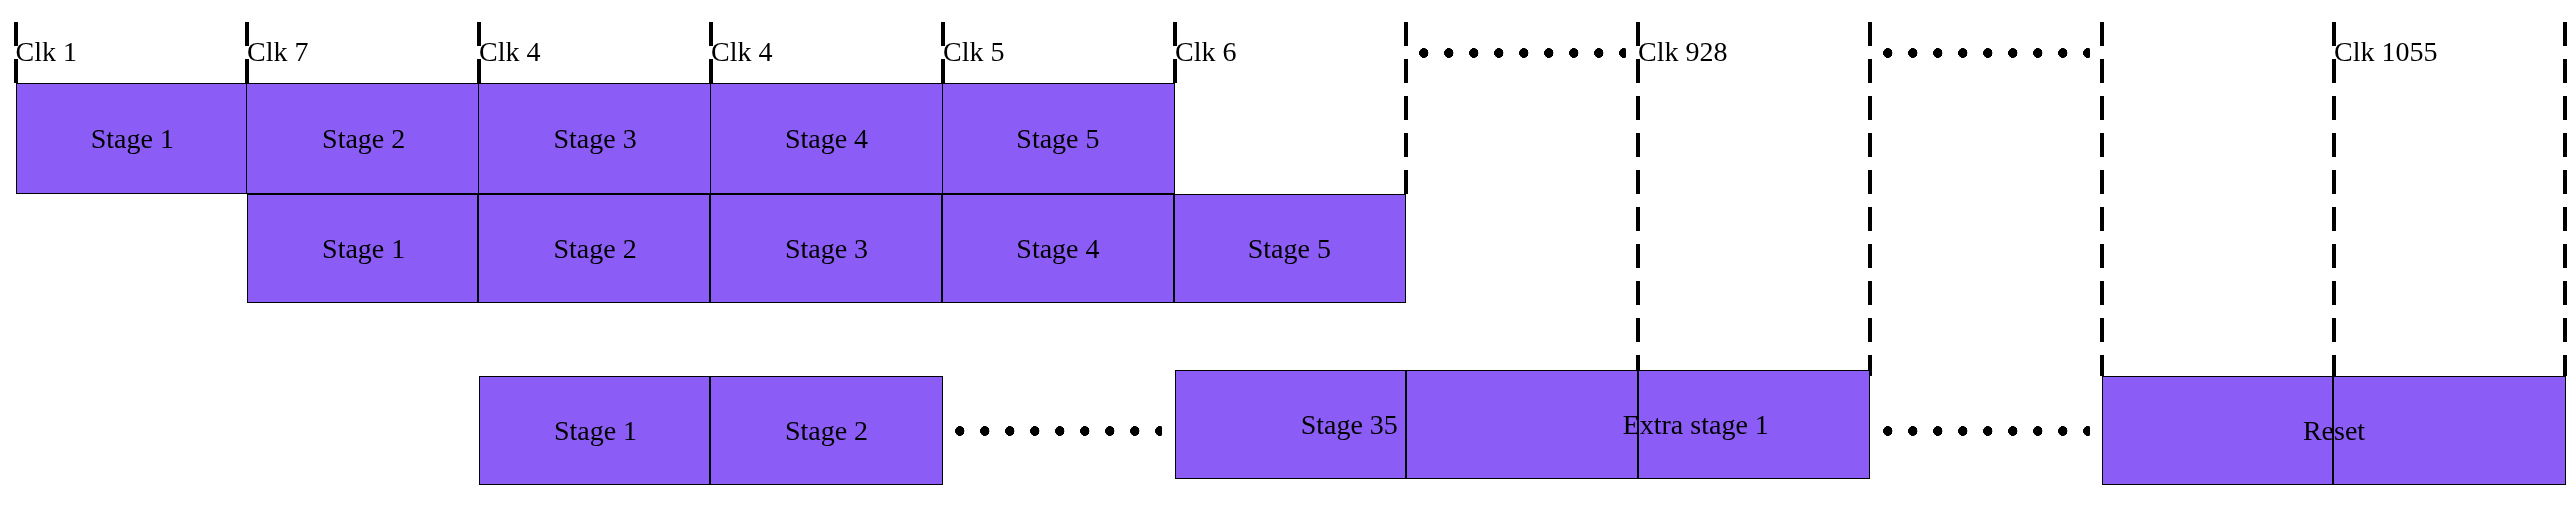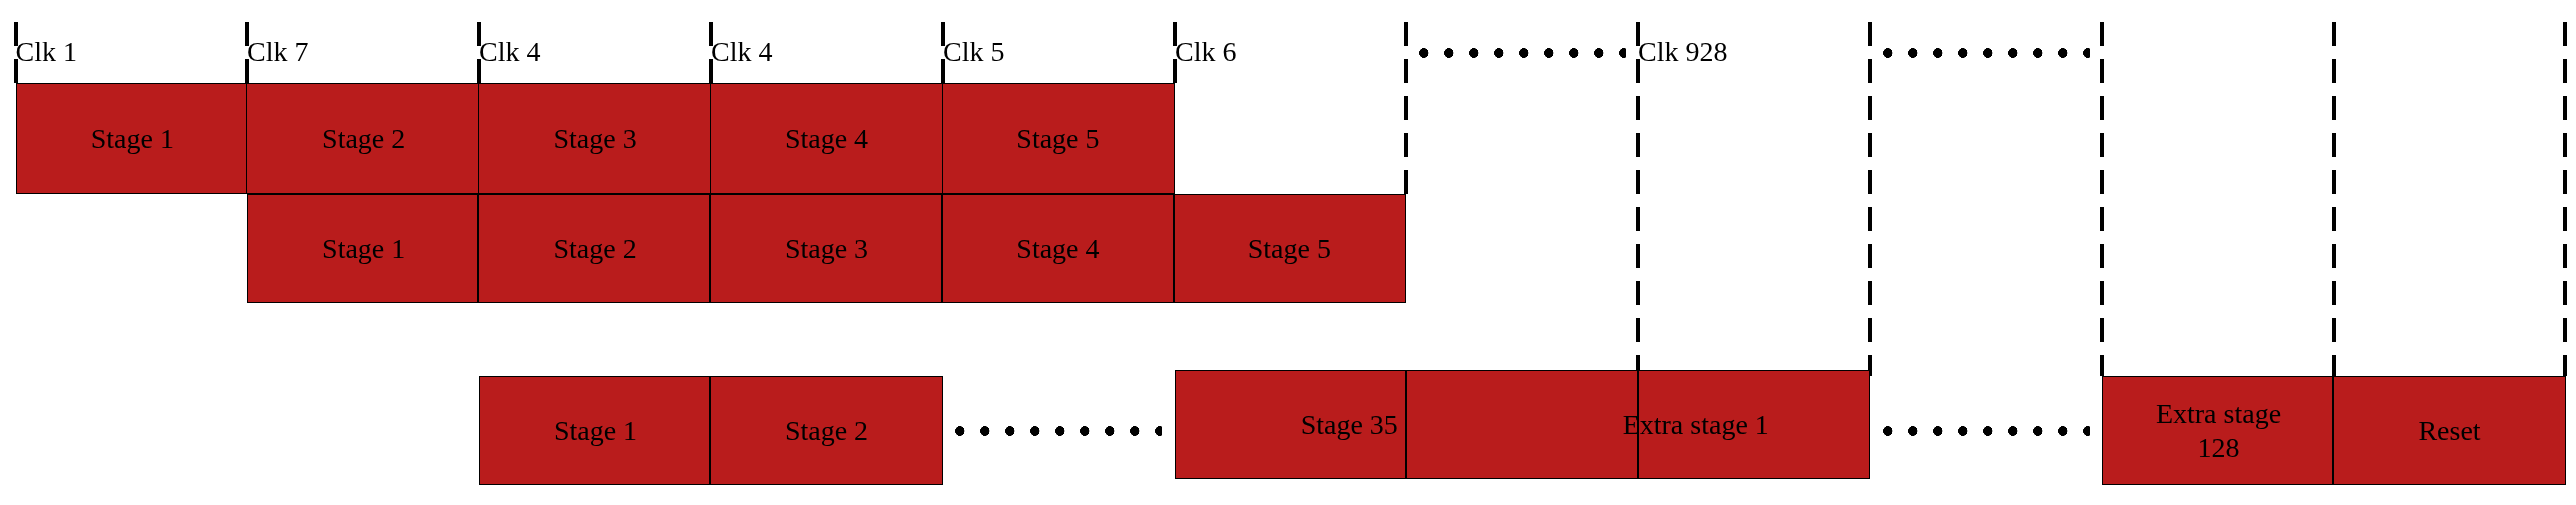--- a/index.html
+++ b/index.html
@@ -16,21 +16,21 @@
   
   .clk{position:absolute;top:33px;width:232px;height:38px;line-height:38px;
        text-align:left;font-size:28px;white-space:nowrap;}
 
   
   .hdots{position:absolute;width:207px;height:9.6px;background-repeat:repeat-x;
          background-image:radial-gradient(circle 4.8px at 4.8px 50%,#000 4.5px,rgba(0,0,0,0) 4.8px);
          background-size:25px 9.6px;}
 
   
-  .row{position:absolute;border:1.8px solid #000;box-sizing:border-box;background:#b91c1c;}
+  .row{position:absolute;border:1.8px solid #000;box-sizing:border-box;background:#8b5cf6;}
   .vdiv{position:absolute;top:0;bottom:0;width:1.8px;background:#000;}
   .cells{position:absolute;left:0;top:0;right:0;bottom:0;display:flex;}
   .cell{flex:1 1 0;display:flex;align-items:center;justify-content:center;
         font-size:28px;text-align:center;overflow:hidden;}
   .wrap2{display:inline-block;max-width:150px;line-height:1.2;}
 </style>
 </head>
 <body>
 
 <div id="diagram">
@@ -50,20 +50,21 @@
   <div class="tick tall" style="left:2332px"></div>
   <div class="tick tall" style="left:2563px"></div>
 
   <div class="clk" style="left:15.6px">Clk 1</div>
   <div class="clk" style="left:247px">Clk 7</div>
   <div class="clk" style="left:479px">Clk 4</div>
   <div class="clk" style="left:711px">Clk 4</div>
   <div class="clk" style="left:943px">Clk 5</div>
   <div class="clk" style="left:1175px">Clk 6</div>
   <div class="clk" style="left:1638px">Clk 928</div>
+  <div class="clk" style="left:2334px">Clk 1055</div>
 
   <div class="hdots" style="left:1419px;top:48px"></div>
   <div class="hdots" style="left:1883px;top:48px"></div>
 
   <div class="row" style="left:15.6px;top:83px;width:1159px;height:111px">
     <div class="vdiv" style="left:229px"></div>
     <div class="vdiv" style="left:461px"></div>
     <div class="vdiv" style="left:693px"></div>
     <div class="vdiv" style="left:925px"></div>
     <div class="cells">
@@ -106,21 +107,18 @@
       <div class="cell">Stage 35</div>
       <div class="cell">Extra stage 1</div>
     </div>
   </div>
 
   <div class="hdots" style="left:1883px;top:426px"></div>
 
   <div class="row" style="left:2102px;top:376px;width:464px;height:109px">
     <div class="vdiv" style="left:229px"></div>
     <div class="cells">
-      <div class="cell">
-          <span class="wrap2">Extra stage 128</span>
-        </div>
       <div class="cell">Reset</div>
     </div>
   </div>
 
 </div>
 
 
 </body></html>

